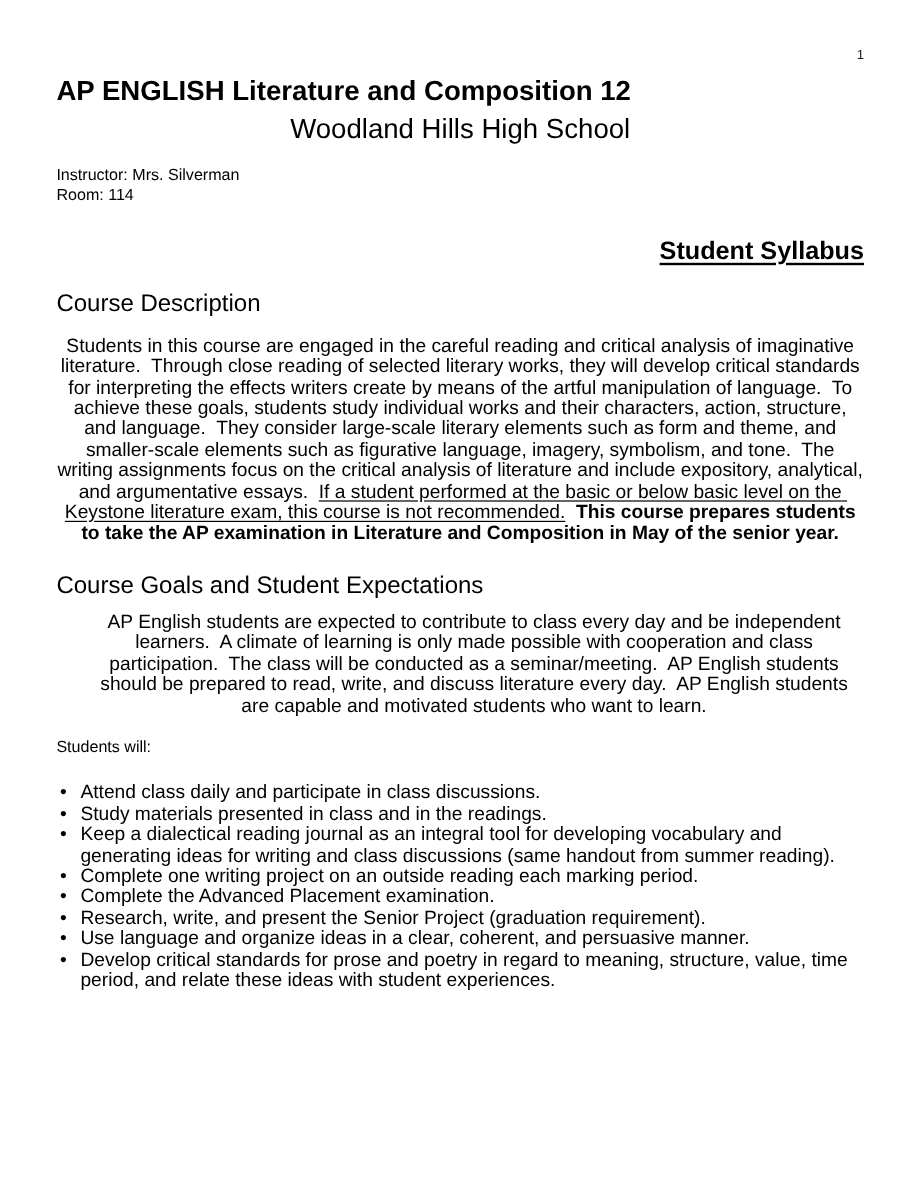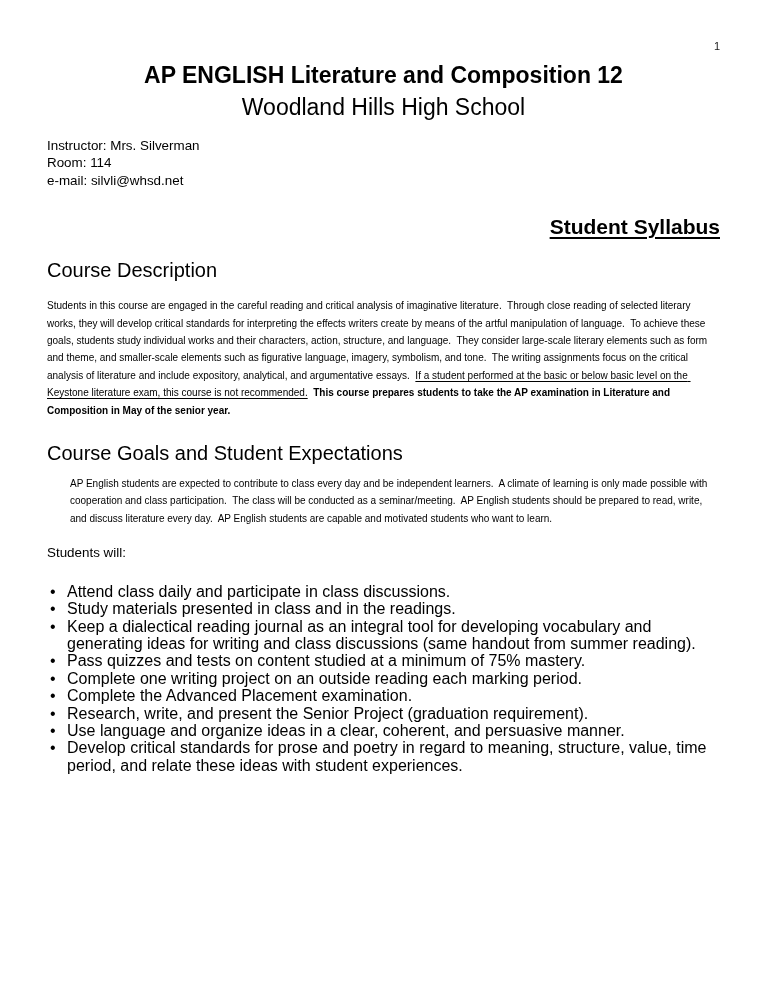--- a/index.html
+++ b/index.html
@@ -25,21 +25,21 @@
     font-size: 11px;
     line-height: 13px;
     text-align: right;
     color: #1a1a1a;
   }
   .doc-title {
     margin-top: 6px;
     font-size: 23px;
     line-height: 32px;
     font-weight: bold;
-    text-align: center;
+    text-align: left;
   }
   .doc-subtitle {
     font-size: 23px;
     line-height: 32px;
     font-weight: normal;
     text-align: center;
   }
   .instructor-block {
     margin-top: 14px;
     font-size: 13.4px;
@@ -61,24 +61,24 @@
     font-weight: normal;
   }
   .section-heading.first {
     margin-top: 17px;
   }
   .section-heading.second {
     margin-top: 22px;
   }
   .body-text {
     margin-top: 15px;
-    font-size: 10px;
+    font-size: 16px;
     line-height: 17.4px;
     white-space: pre-wrap;
-    text-align: left;
+    text-align: center;
   }
   .body-text.goals-intro {
     margin-top: 10px;
     margin-left: 23px;
   }
   .students-will {
     margin-top: 17px;
     font-size: 13.4px;
     line-height: 17.4px;
   }
@@ -114,40 +114,38 @@
 <div class="page">
 
   <div class="page-number">1</div>
 
   <div class="doc-title">AP ENGLISH Literature and Composition 12</div>
   <div class="doc-subtitle">Woodland Hills High School</div>
 
   <div class="instructor-block">
     <div>Instructor: Mrs. Silverman</div>
     <div>Room: 114</div>
-    <div>e-mail: silvli@whsd.net</div>
   </div>
 
   <div class="doc-heading">Student Syllabus</div>
 
   <div class="section-heading first">Course Description</div>
 
   <div class="body-text"><span>Students in this course are engaged in the careful reading and critical analysis of imaginative literature.  Through close reading of selected literary works, they will develop critical standards for interpreting the effects writers create by means of the artful manipulation of language.  To achieve these goals, students study individual works and their characters, action, structure, and language.  They consider large-scale literary elements such as form and theme, and smaller-scale elements such as figurative language, imagery, symbolism, and tone.  The writing assignments focus on the critical analysis of literature and include expository, analytical, and argumentative essays.  </span><span class="seg-underline">If a student performed at the basic or below basic level on the Keystone literature exam, this course is not recommended.</span><span class="seg-bold">  This course prepares students to take the AP examination in Literature and Composition in May of the senior year.</span></div>
 
   <div class="section-heading second">Course Goals and Student Expectations</div>
 
   <div class="body-text goals-intro">AP English students are expected to contribute to class every day and be independent learners.  A climate of learning is only made possible with cooperation and class participation.  The class will be conducted as a seminar/meeting.  AP English students should be prepared to read, write, and discuss literature every day.  AP English students are capable and motivated students who want to learn.</div>
 
   <div class="students-will">Students will:</div>
 
   <ul class="expectations">
     <li>Attend class daily and participate in class discussions.</li>
     <li>Study materials presented in class and in the readings.</li>
     <li>Keep a dialectical reading journal as an integral tool for developing vocabulary and generating ideas for writing and class discussions (same handout from summer reading).</li>
-    <li>Pass quizzes and tests on content studied at a minimum of 75% mastery.</li>
     <li>Complete one writing project on an outside reading each marking period.</li>
     <li>Complete the Advanced Placement examination.</li>
     <li>Research, write, and present the Senior Project (graduation requirement).</li>
     <li>Use language and organize ideas in a clear, coherent, and persuasive manner.</li>
     <li>Develop critical standards for prose and poetry in regard to meaning, structure, value, time period, and relate these ideas with student experiences.</li>
   </ul>
 
 </div>
 
 </body></html>

